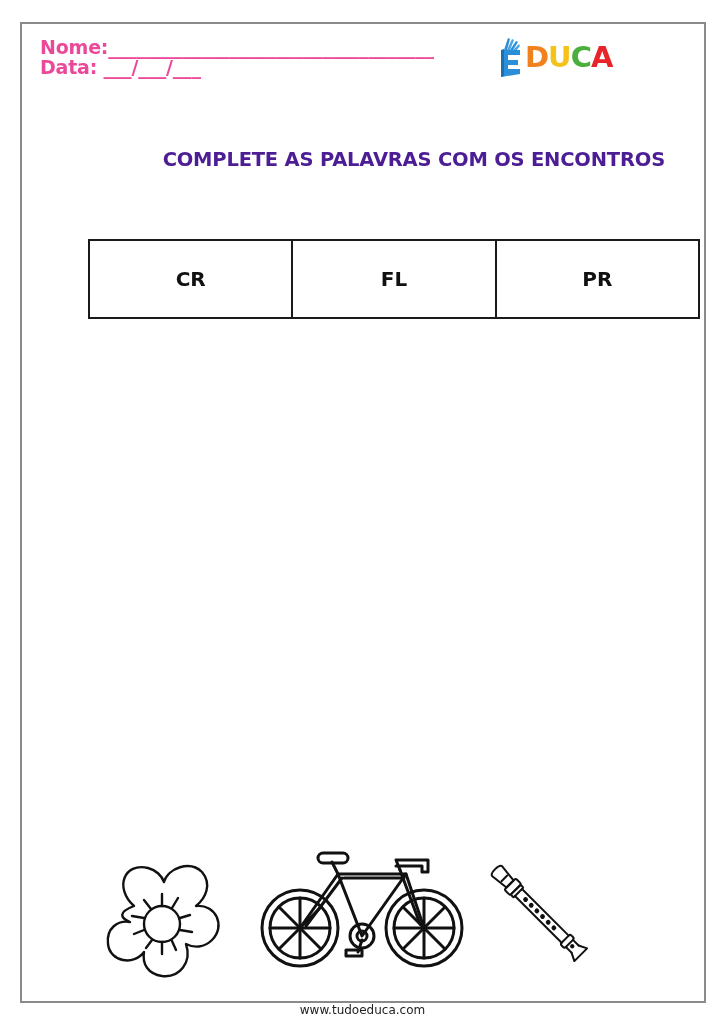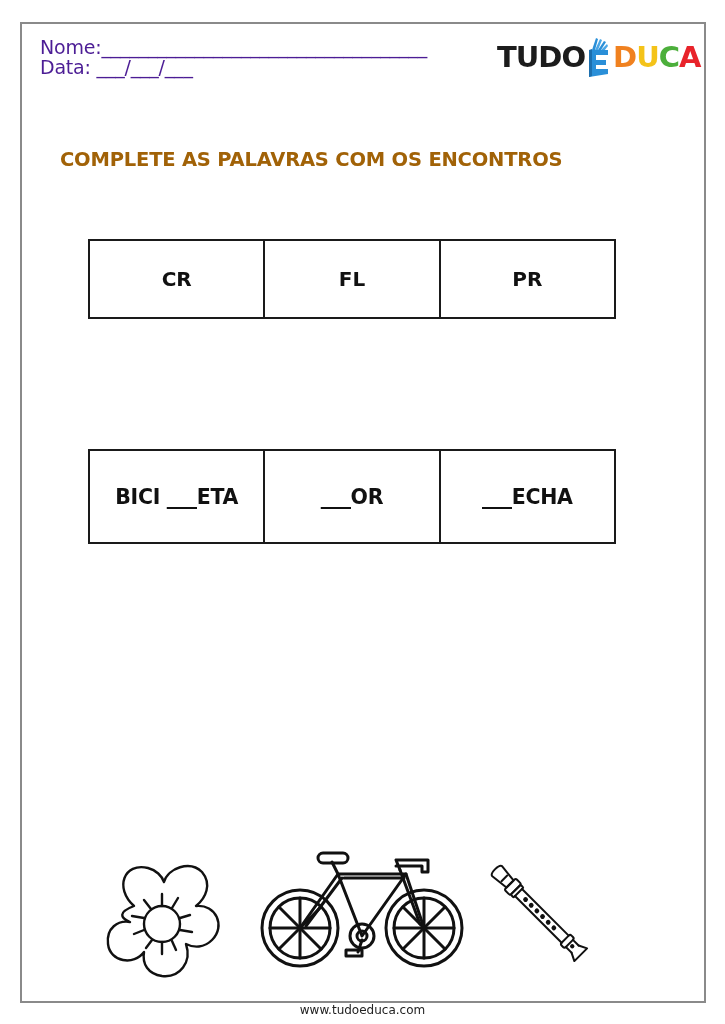--- a/index.html
+++ b/index.html
@@ -5,43 +5,43 @@
     * { box-sizing: border-box; margin: 0; padding: 0; }
     html, body { width: 725px; height: 1024px; background: #ffffff; overflow: hidden; }
     body { position: relative; font-family: "DejaVu Sans", "Liberation Sans", sans-serif; color: #111; }
 
     .frame {
       position: absolute; left: 20px; top: 22px; width: 686px; height: 981px;
       border: 2px solid #8a8a8a; background: #fff;
     }
 
     .header-field {
-      position: absolute; left: 40px; font-weight: normal; font-size: 19px; letter-spacing: -0.2px;
-      white-space: nowrap; color: #4c1d95;
+      position: absolute; left: 40px; font-weight: bold; font-size: 19px; letter-spacing: -0.2px;
+      white-space: nowrap; color: #ec4899;
     }
     .nome { top: 36px; }
     .data { top: 56px; }
 
     .logo {
       position: absolute; left: 497px; top: 30px; height: 48px; width: 205px;
       font-family: "DejaVu Sans", sans-serif; font-weight: bold; font-size: 29px;
       display: flex; align-items: flex-end; letter-spacing: -1px;
     }
     .logo .tudo { color: #1c1c1c; line-height: 1; padding-bottom: 6px; }
     .logo .book { width: 26px; height: 42px; position: relative; margin: 0 1px; }
     .logo .l { line-height: 1; padding-bottom: 6px; }
 
     .title {
-      position: absolute; left: 60px; width: 605px; top: 145px; text-align: left;
-      font-weight: bold; font-size: 19.5px; line-height: 30px; color: #a16207; letter-spacing: -0.2px;
+      position: absolute; left: 60px; width: 605px; top: 145px; text-align: right;
+      font-weight: bold; font-size: 19.5px; line-height: 30px; color: #4c1d95; letter-spacing: -0.2px;
     }
 
     table.grid {
       position: absolute; border-collapse: collapse; table-layout: fixed;
-      left: 88px; width: 528px; padding-left: 26px;
+      left: 88px; width: 612px; padding-left: 26px;
     }
     table.grid td {
       border: 2px solid #1a1a1a; text-align: center; vertical-align: middle;
       font-weight: bold; color: #111; white-space: nowrap;
     }
     .t1 { top: 239px; }
     .t1 td { height: 78px; font-size: 20px; }
     .t2 { top: 449px; }
     .t2 td { height: 93px; font-size: 20.5px; letter-spacing: -0.3px; }
 
@@ -57,21 +57,20 @@
   </style>
 </head>
 <body>
 
 <div class="frame"></div>
 
 <div class="header-field nome">Nome:___________________________________</div>
 <div class="header-field data">Data: ___/___/___</div>
 
 <div class="logo">
-  <span class="tudo">TUDO</span>
   <span class="book">
     <svg width="26" height="42" viewBox="0 0 26 42">
 
       <path d="M6 14 L10 2 L12 3 L9 14 Z" fill="#2a8fd8"></path>
       <path d="M9 14 L14 3 L16 4 L12 14 Z" fill="#4aa6e6"></path>
       <path d="M12 14 L18 5 L20 6 L15 14 Z" fill="#2a8fd8"></path>
       <path d="M15 14 L21 8 L22 10 L18 15 Z" fill="#4aa6e6"></path>
 
       <path d="M3 14 L22 14 L22 19 L10 19 L10 24 L20 24 L20 29 L10 29 L10 33 L22 33 L22 38 L3 41 Z" fill="#2a8fd8"></path>
       <path d="M3 14 L6 13 L6 40 L3 41 Z" fill="#1d6fae"></path>
@@ -92,25 +91,20 @@
       <tr>
     <td>CR</td>
     <td>FL</td>
     <td>PR</td>
   </tr>
 </tbody>
   </table>
 
 <table class="grid t2">
   <tbody>
-      <tr>
-    <td>BICI ___ETA</td>
-    <td>___OR</td>
-    <td>___ECHA</td>
-  </tr>
 </tbody>
   </table>
 
 <div class="illus flower">
   <svg width="120" height="122" viewBox="0 0 120 122" fill="none" stroke="#111" stroke-width="2.4" stroke-linecap="round" stroke-linejoin="round">
     <path d="M30 48 C10 30 20 4 44 10 C52 12 58 18 60 24 C64 10 86 2 98 14 C108 26 102 40 92 48
              C112 46 122 68 108 82 C100 90 90 90 82 86 C88 104 76 120 58 118 C44 116 38 106 40 94
              C30 108 6 104 4 86 C2 70 14 62 26 64 C16 60 14 54 30 48 Z"></path>
     <circle cx="58" cy="66" r="18"></circle>
     <line x1="58" y1="48" x2="58" y2="36"></line>

